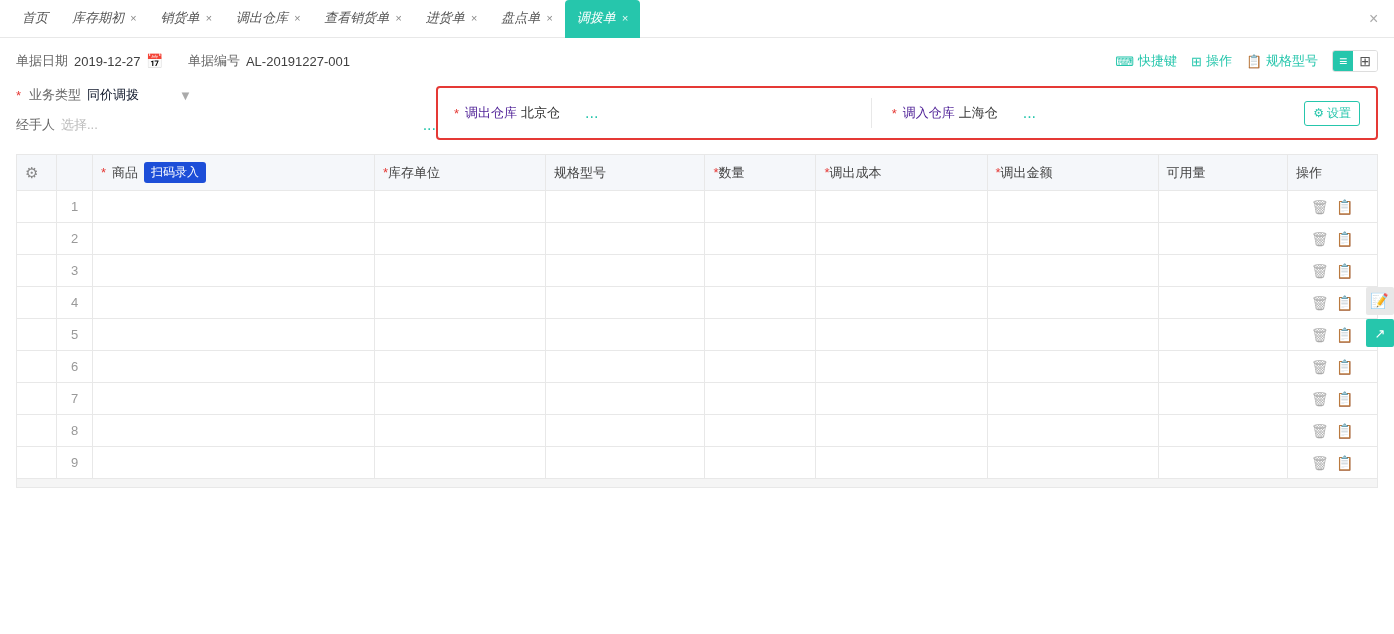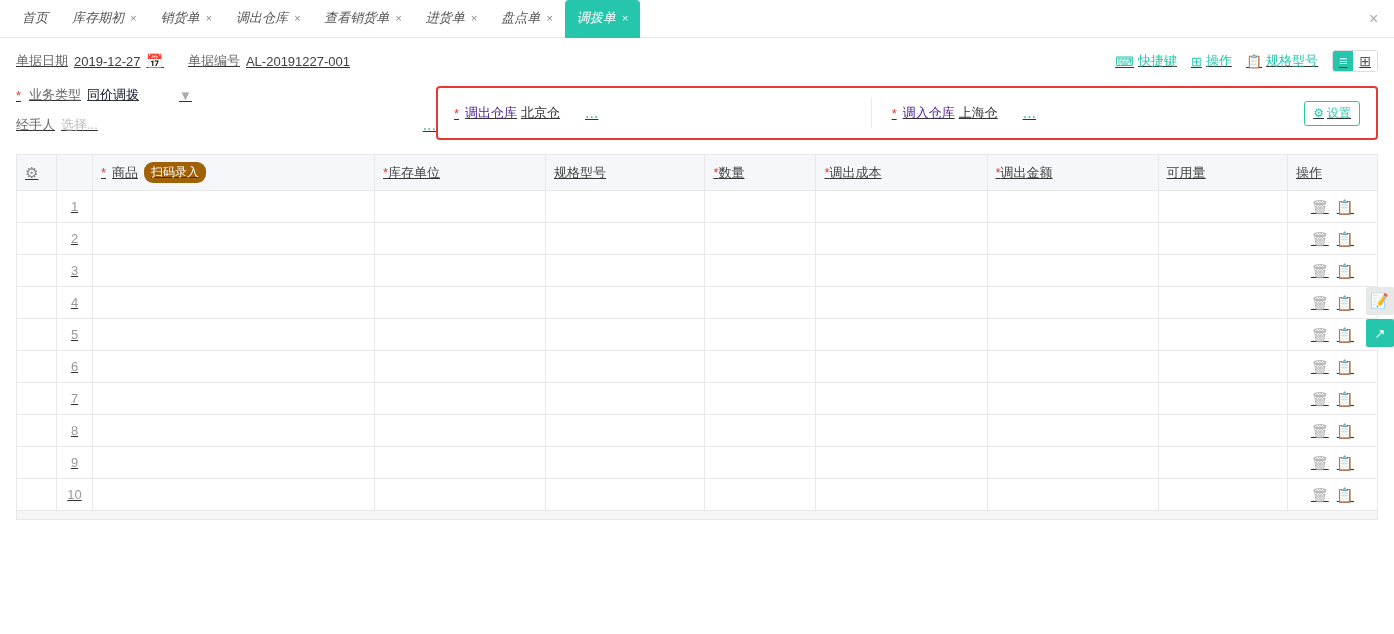--- a/index.html
+++ b/index.html
@@ -45,21 +45,20 @@
       font-size: 16px;
       color: #aaa;
       padding: 0 6px;
     }
 
     
     .main-content {
       background: #fff;
       padding: 12px 16px;
       min-height: calc(100vh - 38px);
-      text-decoration: underline;
     }
 
     
     .doc-header {
       display: flex;
       align-items: center;
       margin-bottom: 14px;
       gap: 24px;
     }
     .doc-field {
@@ -225,24 +224,24 @@
     .data-table .subtotal-row td {
       background: #fef9f0;
       font-weight: 500;
     }
     .gear-th {
       width: 40px;
       text-align: center;
     }
     .action-th { text-align: center; width: 90px; }
     .scan-btn {
-      background: #a16207;
+      background: #1d4ed8;
       color: #fff;
       border: none;
-      border-radius: 9px;
+      border-radius: 3px;
       padding: 2px 7px;
       font-size: 12px;
       cursor: pointer;
     }
     .th-with-scan {
       display: flex;
       align-items: center;
       gap: 6px;
     }
     .row-actions {
@@ -592,37 +591,20 @@
           <td></td>
           <td></td>
           <td></td>
           <td>
             <div class="row-actions">
               <span class="icon-btn">🗑</span>
               <span class="icon-btn">📋</span>
             </div>
           </td>
         </tr>
-      <tr>
-          <td class="gear-icon-cell"></td>
-          <td class="row-num">10</td>
-          <td></td>
-          <td></td>
-          <td></td>
-          <td></td>
-          <td></td>
-          <td></td>
-          <td></td>
-          <td>
-            <div class="row-actions">
-              <span class="icon-btn">🗑</span>
-              <span class="icon-btn">📋</span>
-            </div>
-          </td>
-        </tr>
 
     </tbody>
   </table>
 
   <div class="scroll-area"></div>
 </div>
 
 <div class="right-float">
   <div class="float-btn float-btn-gray">
     <span>📝</span>

